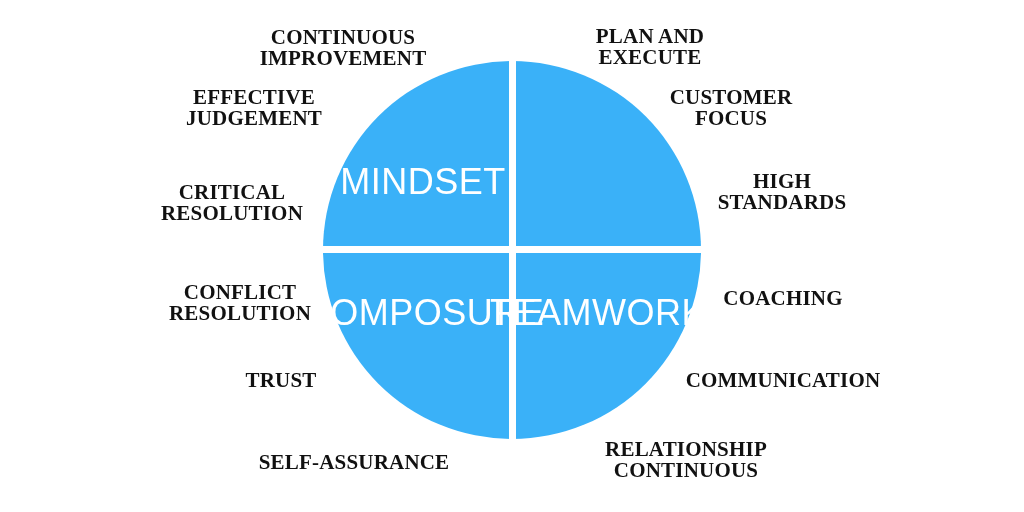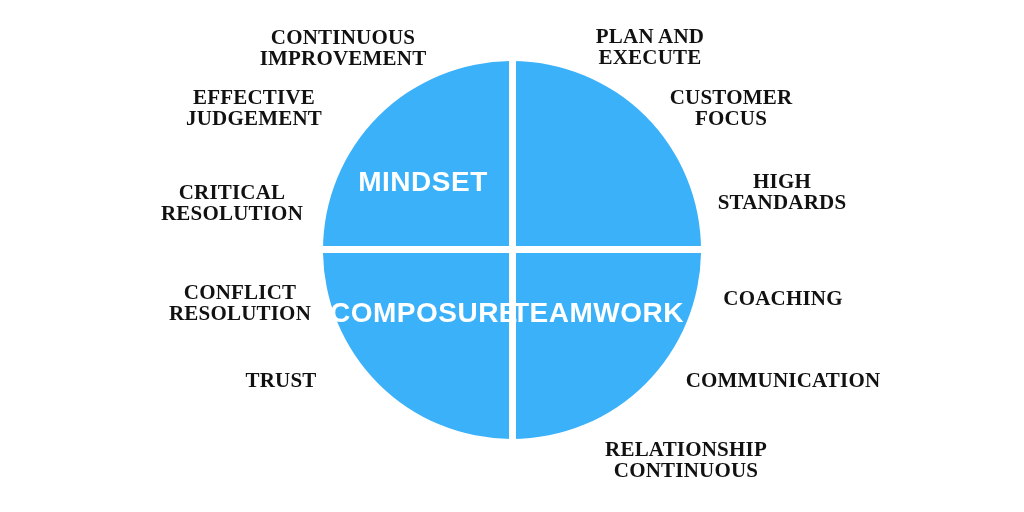--- a/index.html
+++ b/index.html
@@ -24,22 +24,22 @@
     border-radius:50%;
     background:var(--circle);
   }
   .divider{position:absolute;background:var(--divider);}
   .divider.v{left:509px;top:58px;width:7px;height:384px;}
   .divider.h{left:318px;top:246px;width:388px;height:7px;}
   .qlabel{
     position:absolute;
     transform:translate(-50%,-50%);
     color:var(--quadrant-text);
-    font-size:28px;
-    font-weight:700;
+    font-size:36px;
+    font-weight:400;
     letter-spacing:0.5px;
     white-space:nowrap;
   }
   .olabel{
     position:absolute;
     transform:translate(-50%,-50%);
     color:var(--label-text);
     font-size:21px;
     font-weight:700;
     line-height:1.0;
@@ -64,20 +64,21 @@
 
   <div class="olabel" style="left:343px;top:48px">CONTINUOUS
 IMPROVEMENT</div>
   <div class="olabel" style="left:254px;top:108px">EFFECTIVE
 JUDGEMENT</div>
   <div class="olabel" style="left:232px;top:203px">CRITICAL
 RESOLUTION</div>
   <div class="olabel" style="left:240px;top:303px">CONFLICT
 RESOLUTION</div>
   <div class="olabel" style="left:281px;top:380px">TRUST</div>
+  <div class="olabel" style="left:354px;top:462px">SELF-ASSURANCE</div>
   <div class="olabel" style="left:650px;top:47px">PLAN AND
 EXECUTE</div>
   <div class="olabel" style="left:731px;top:108px">CUSTOMER
 FOCUS</div>
   <div class="olabel" style="left:782px;top:192px">HIGH
 STANDARDS</div>
   <div class="olabel" style="left:783px;top:298px">COACHING</div>
   <div class="olabel" style="left:783px;top:380px">COMMUNICATION</div>
   <div class="olabel" style="left:686px;top:460px">RELATIONSHIP
 CONTINUOUS</div>

